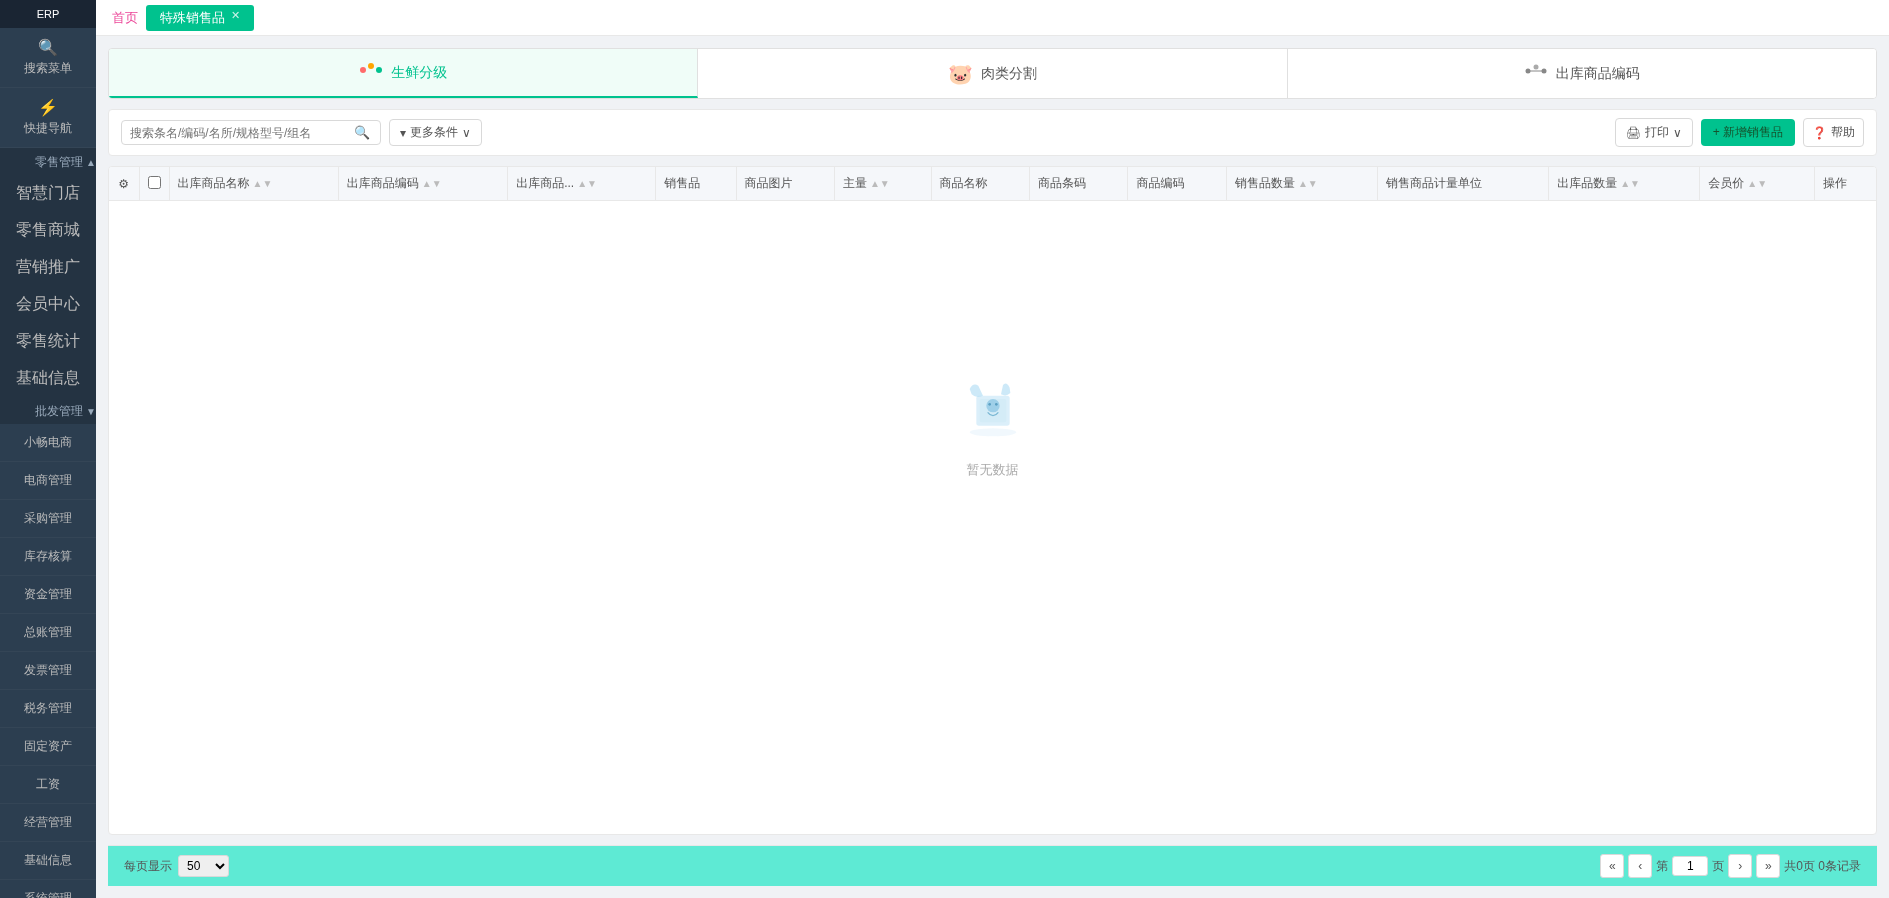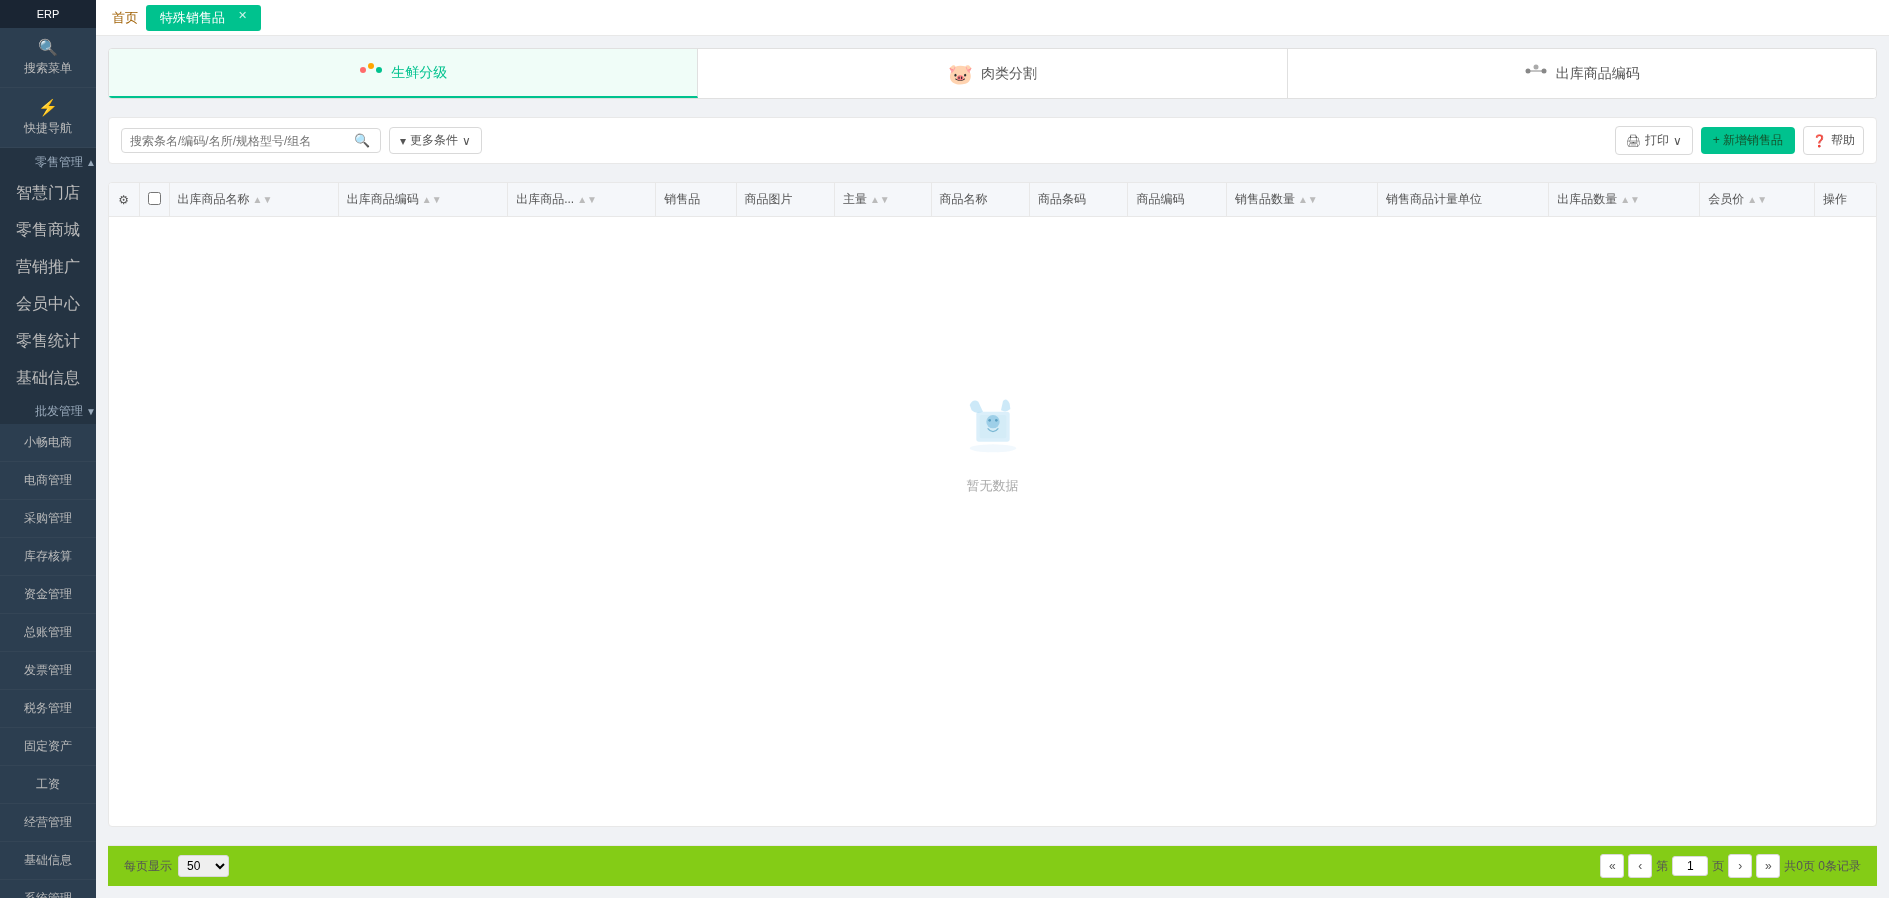--- a/index.html
+++ b/index.html
@@ -76,44 +76,44 @@
       border-bottom: 1px solid #e8e8e8;
       padding: 0 16px;
       height: 36px;
       display: flex;
       align-items: center;
       gap: 8px;
       flex-shrink: 0;
     }
     .topbar-home {
       font-size: 13px;
-      color: #a16207;
+      color: #ec4899;
       cursor: pointer;
     }
     .topbar-tab {
       background: #00c28e;
       color: #fff;
       padding: 4px 14px;
       border-radius: 3px;
       font-size: 13px;
       display: flex;
       align-items: flex-start;
-      gap: 13px;
+      gap: 6px;
       cursor: pointer;
     }
     .topbar-tab .close-x { font-size: 11px; cursor: pointer; opacity: 0.8; }
 
     
     .content {
       flex: 1;
       overflow: auto;
       padding: 12px;
       display: flex;
       flex-direction: column;
-      gap: 18px;
+      gap: 10px;
     }
 
     
     .type-tabs {
       display: flex;
       gap: 0;
       background: #fff;
       border: 1px solid #e0e0e0;
       border-radius: 4px;
       overflow: hidden;
@@ -260,21 +260,21 @@
     }
     .empty-icon {
       width: 80px;
       height: 80px;
       margin-bottom: 12px;
     }
     .empty-text { color: #aaa; font-size: 13px; }
 
     
     .pagination-bar {
-      background: #84cc16;
+      background: #5eead4;
       border-top: 1px solid #e8e8e8;
       padding: 8px 16px;
       display: flex;
       align-items: center;
       justify-content: space-between;
       flex-shrink: 0;
       font-size: 12px;
       color: #555;
     }
     .pagination-left { display: flex; align-items: center; gap: 6px; }

